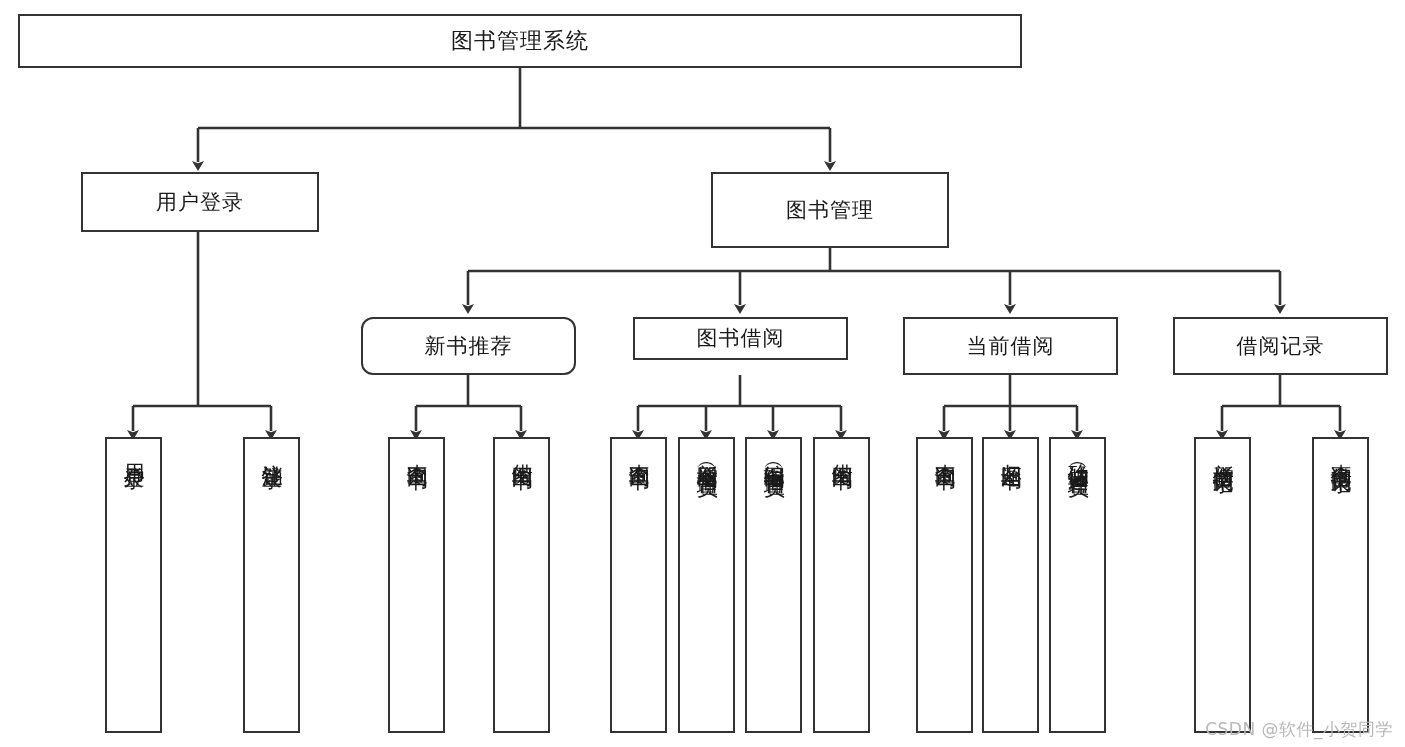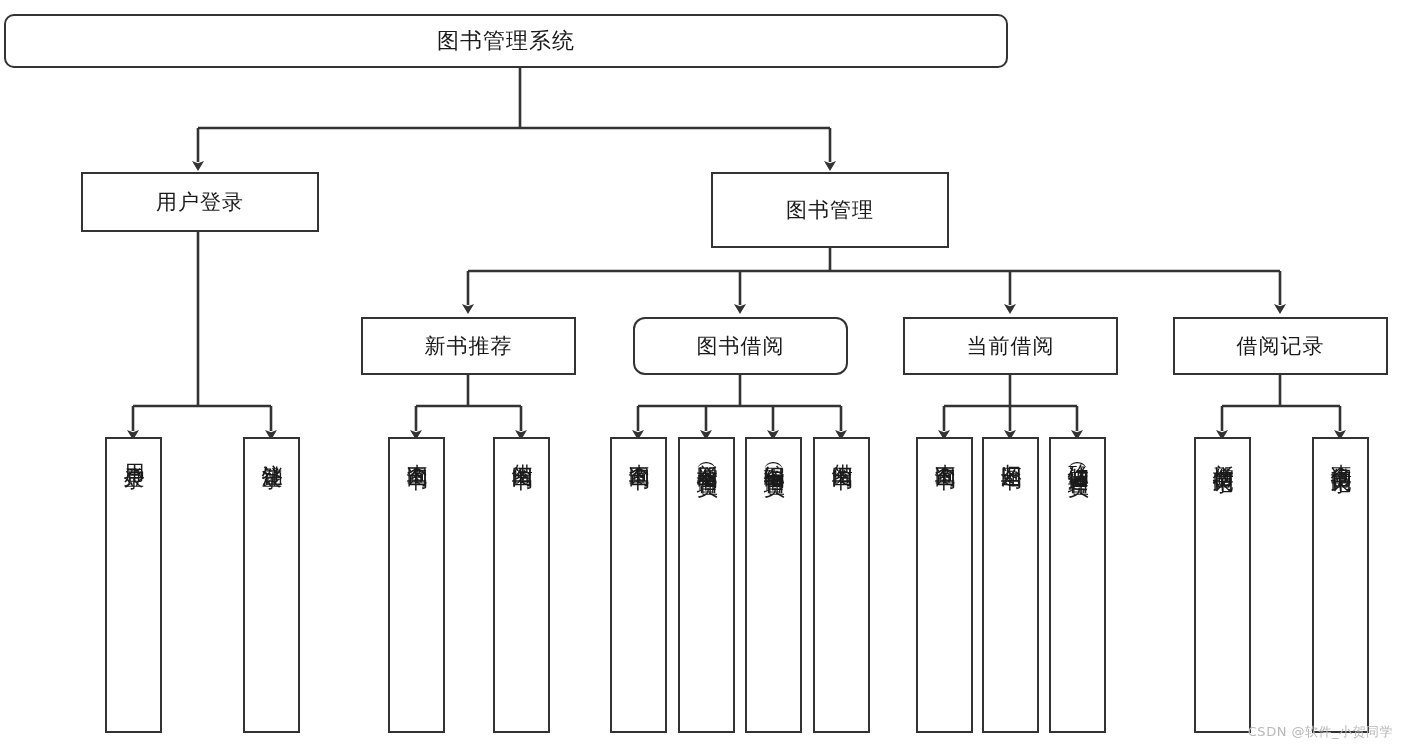--- a/index.html
+++ b/index.html
@@ -55,21 +55,21 @@
     font-size: 21px;
     line-height: 1.32;
     letter-spacing: 2px;
     white-space: nowrap;
     color: #1a1a1a;
   }
   .watermark {
     position: absolute;
     right: 12px;
     bottom: 6px;
-    font-size: 13px;
+    font-size: 17px;
     color: #b8b8b8;
     letter-spacing: 0.5px;
     white-space: nowrap;
     text-align: center;
   }
 </style>
 </head>
 <body>
 
 <div id="canvas">
@@ -119,29 +119,29 @@
       <path d="M1010,406 L1010,431" marker-end="url(#arrow)"></path>
       <path d="M1077,406 L1077,431" marker-end="url(#arrow)"></path>
 
       <path d="M1280,375 L1280,406"></path>
       <path d="M1222,406 L1340,406"></path>
       <path d="M1222,406 L1222,431" marker-end="url(#arrow)"></path>
       <path d="M1340,406 L1340,431" marker-end="url(#arrow)"></path>
     </g>
   </svg>
 
-  <div class="node horiz root" style="left:4px; top:14px; width:1004px; height:54px;border-radius:10px;">图书管理系统</div>
+  <div class="node horiz root" style="left:18px; top:14px; width:1004px; height:54px;">图书管理系统</div>
 
   <div class="node horiz" style="left:81px; top:172px; width:238px; height:60px;">用户登录</div>
 
   <div class="node horiz" style="left:711px; top:172px; width:238px; height:76px;">图书管理</div>
 
-  <div class="node horiz" style="left:361px; top:317px; width:215px; height:58px;">新书推荐</div>
+  <div class="node horiz" style="left:361px; top:317px; width:215px; height:58px;border-radius:12px;">新书推荐</div>
 
-  <div class="node horiz" style="left:633px; top:317px; width:215px; height:58px;border-radius:12px;">图书借阅</div>
+  <div class="node horiz" style="left:633px; top:317px; width:215px; height:43px;">图书借阅</div>
 
   <div class="node horiz" style="left:1173px; top:317px; width:215px; height:58px;">借阅记录</div>
 
   <div class="node horiz" style="left:903px; top:317px; width:215px; height:58px;">当前借阅</div>
 
   <div class="node vert" style="left:105px; top:437px; width:57px; height:296px;">
     <span class="vlabel">用户登录</span>
   </div>
 
   <div class="node vert" style="left:243px; top:437px; width:57px; height:296px;">

